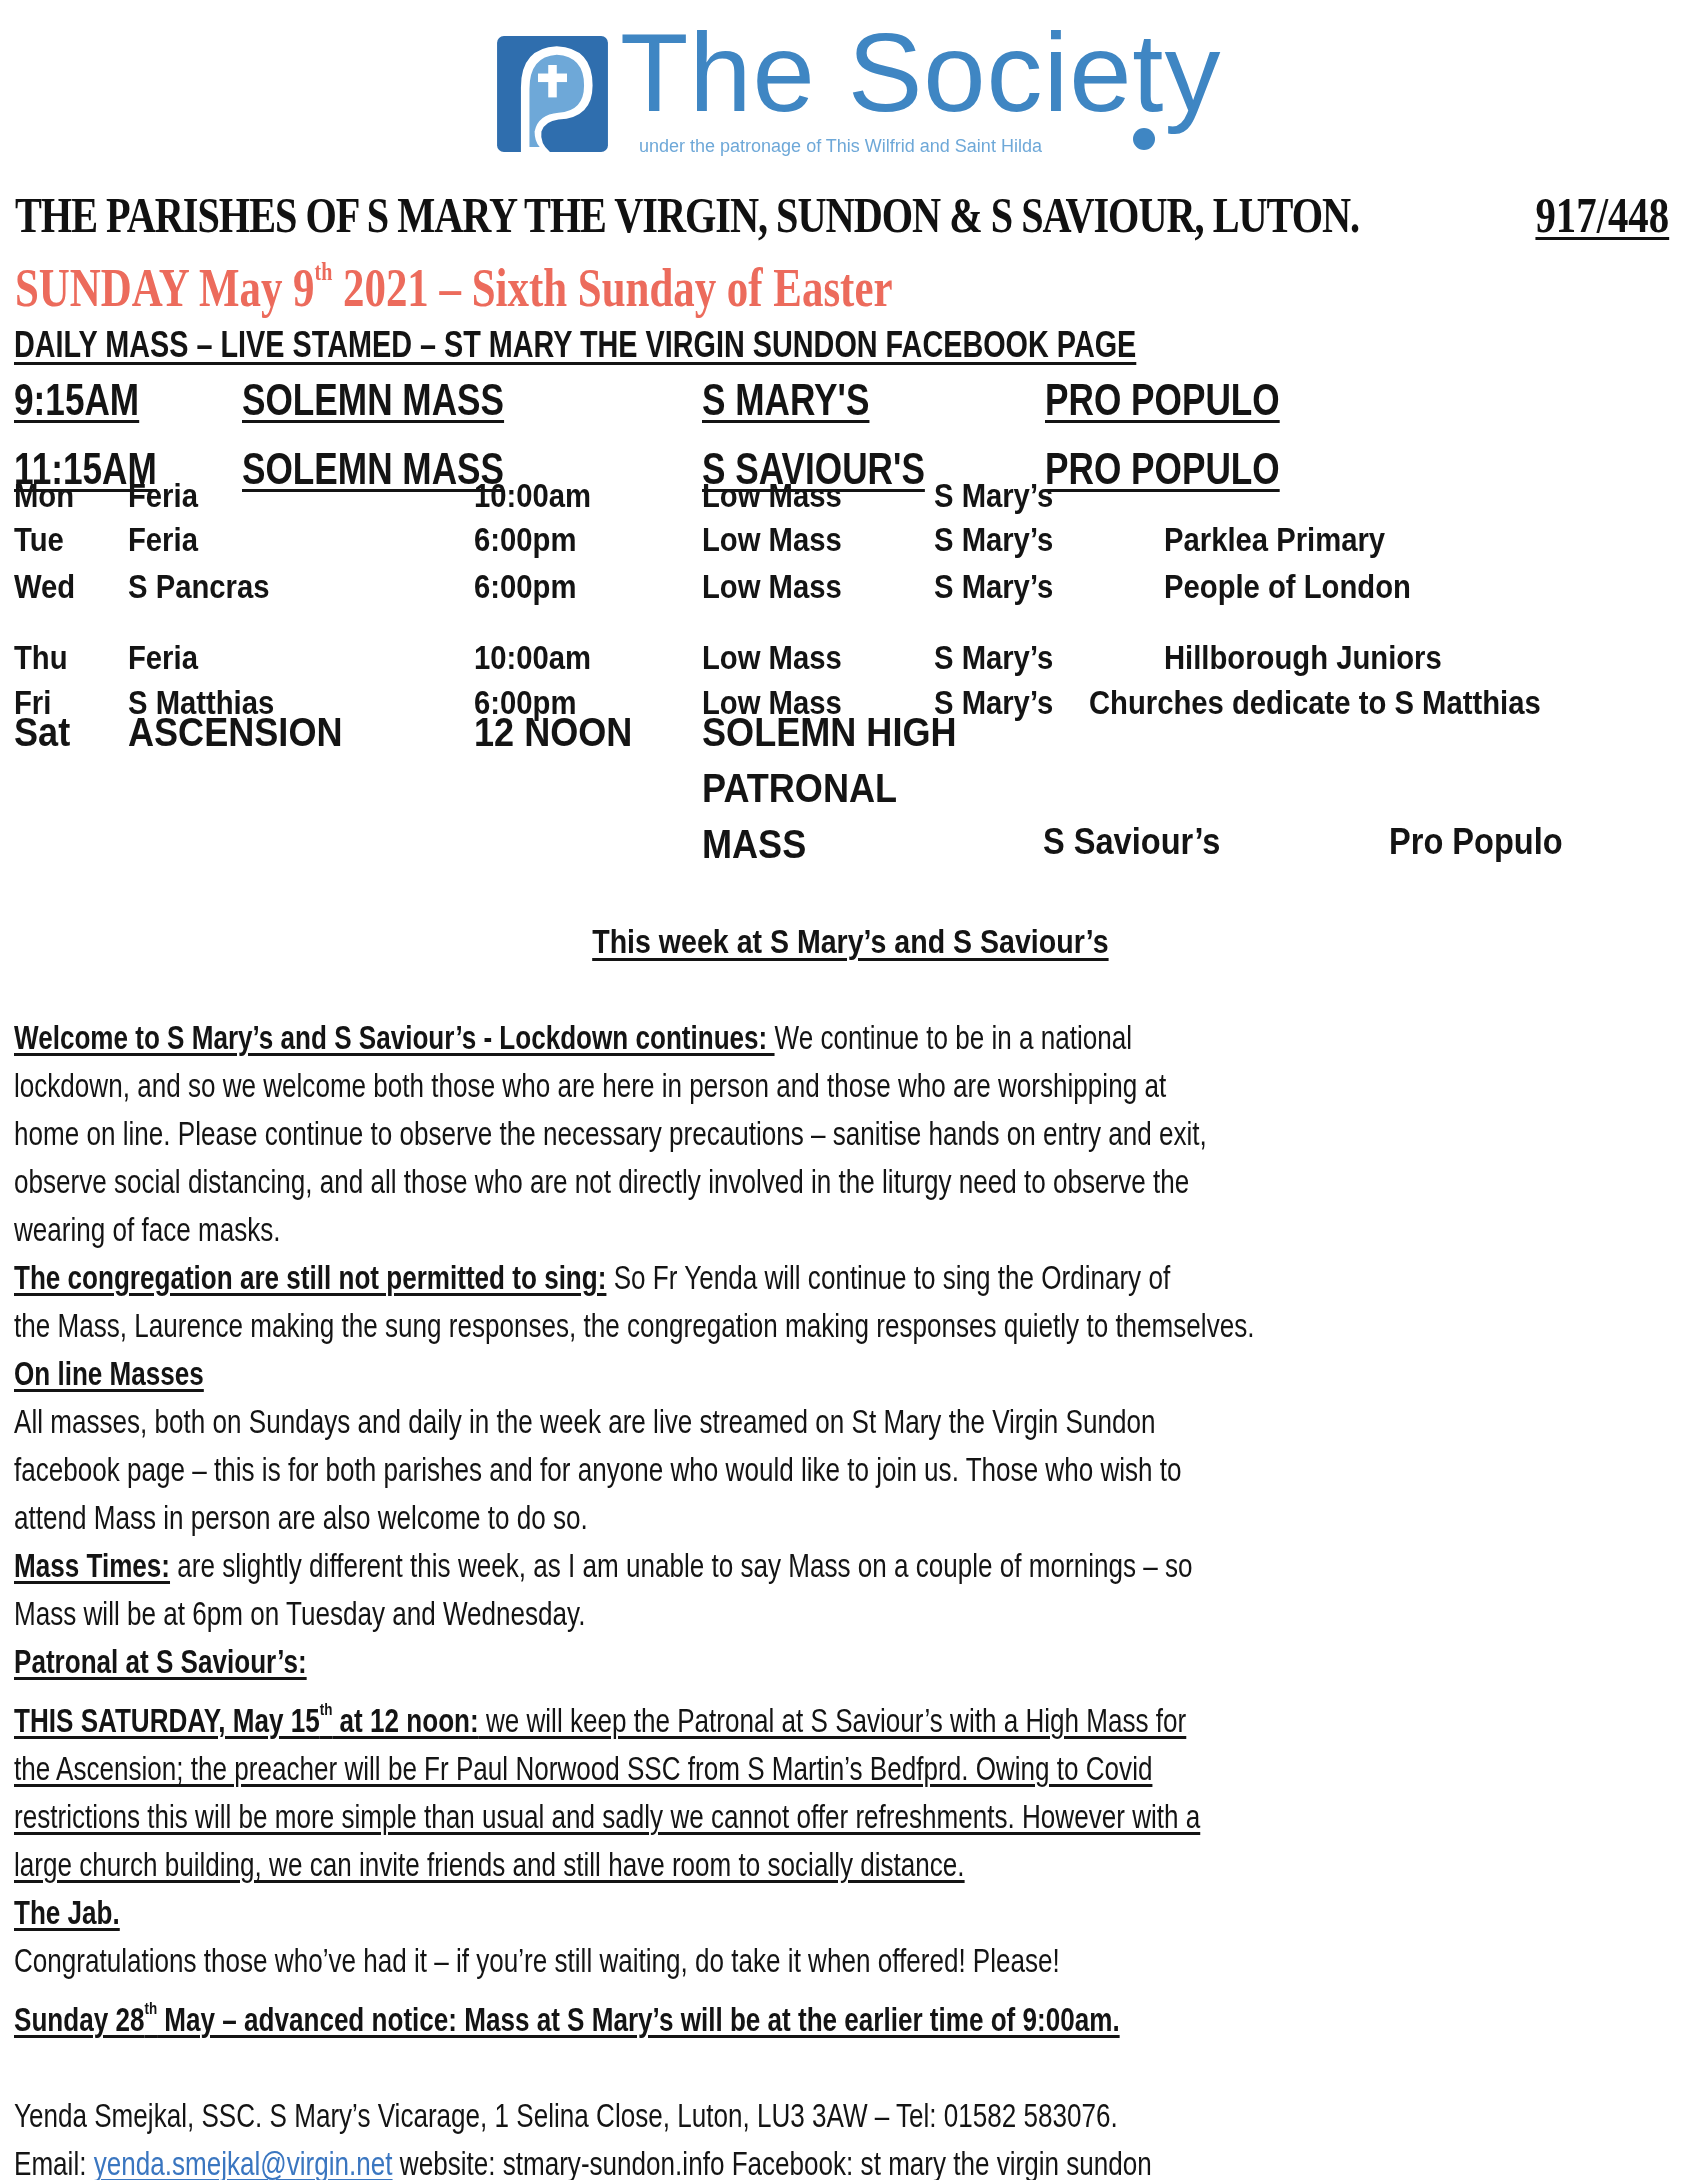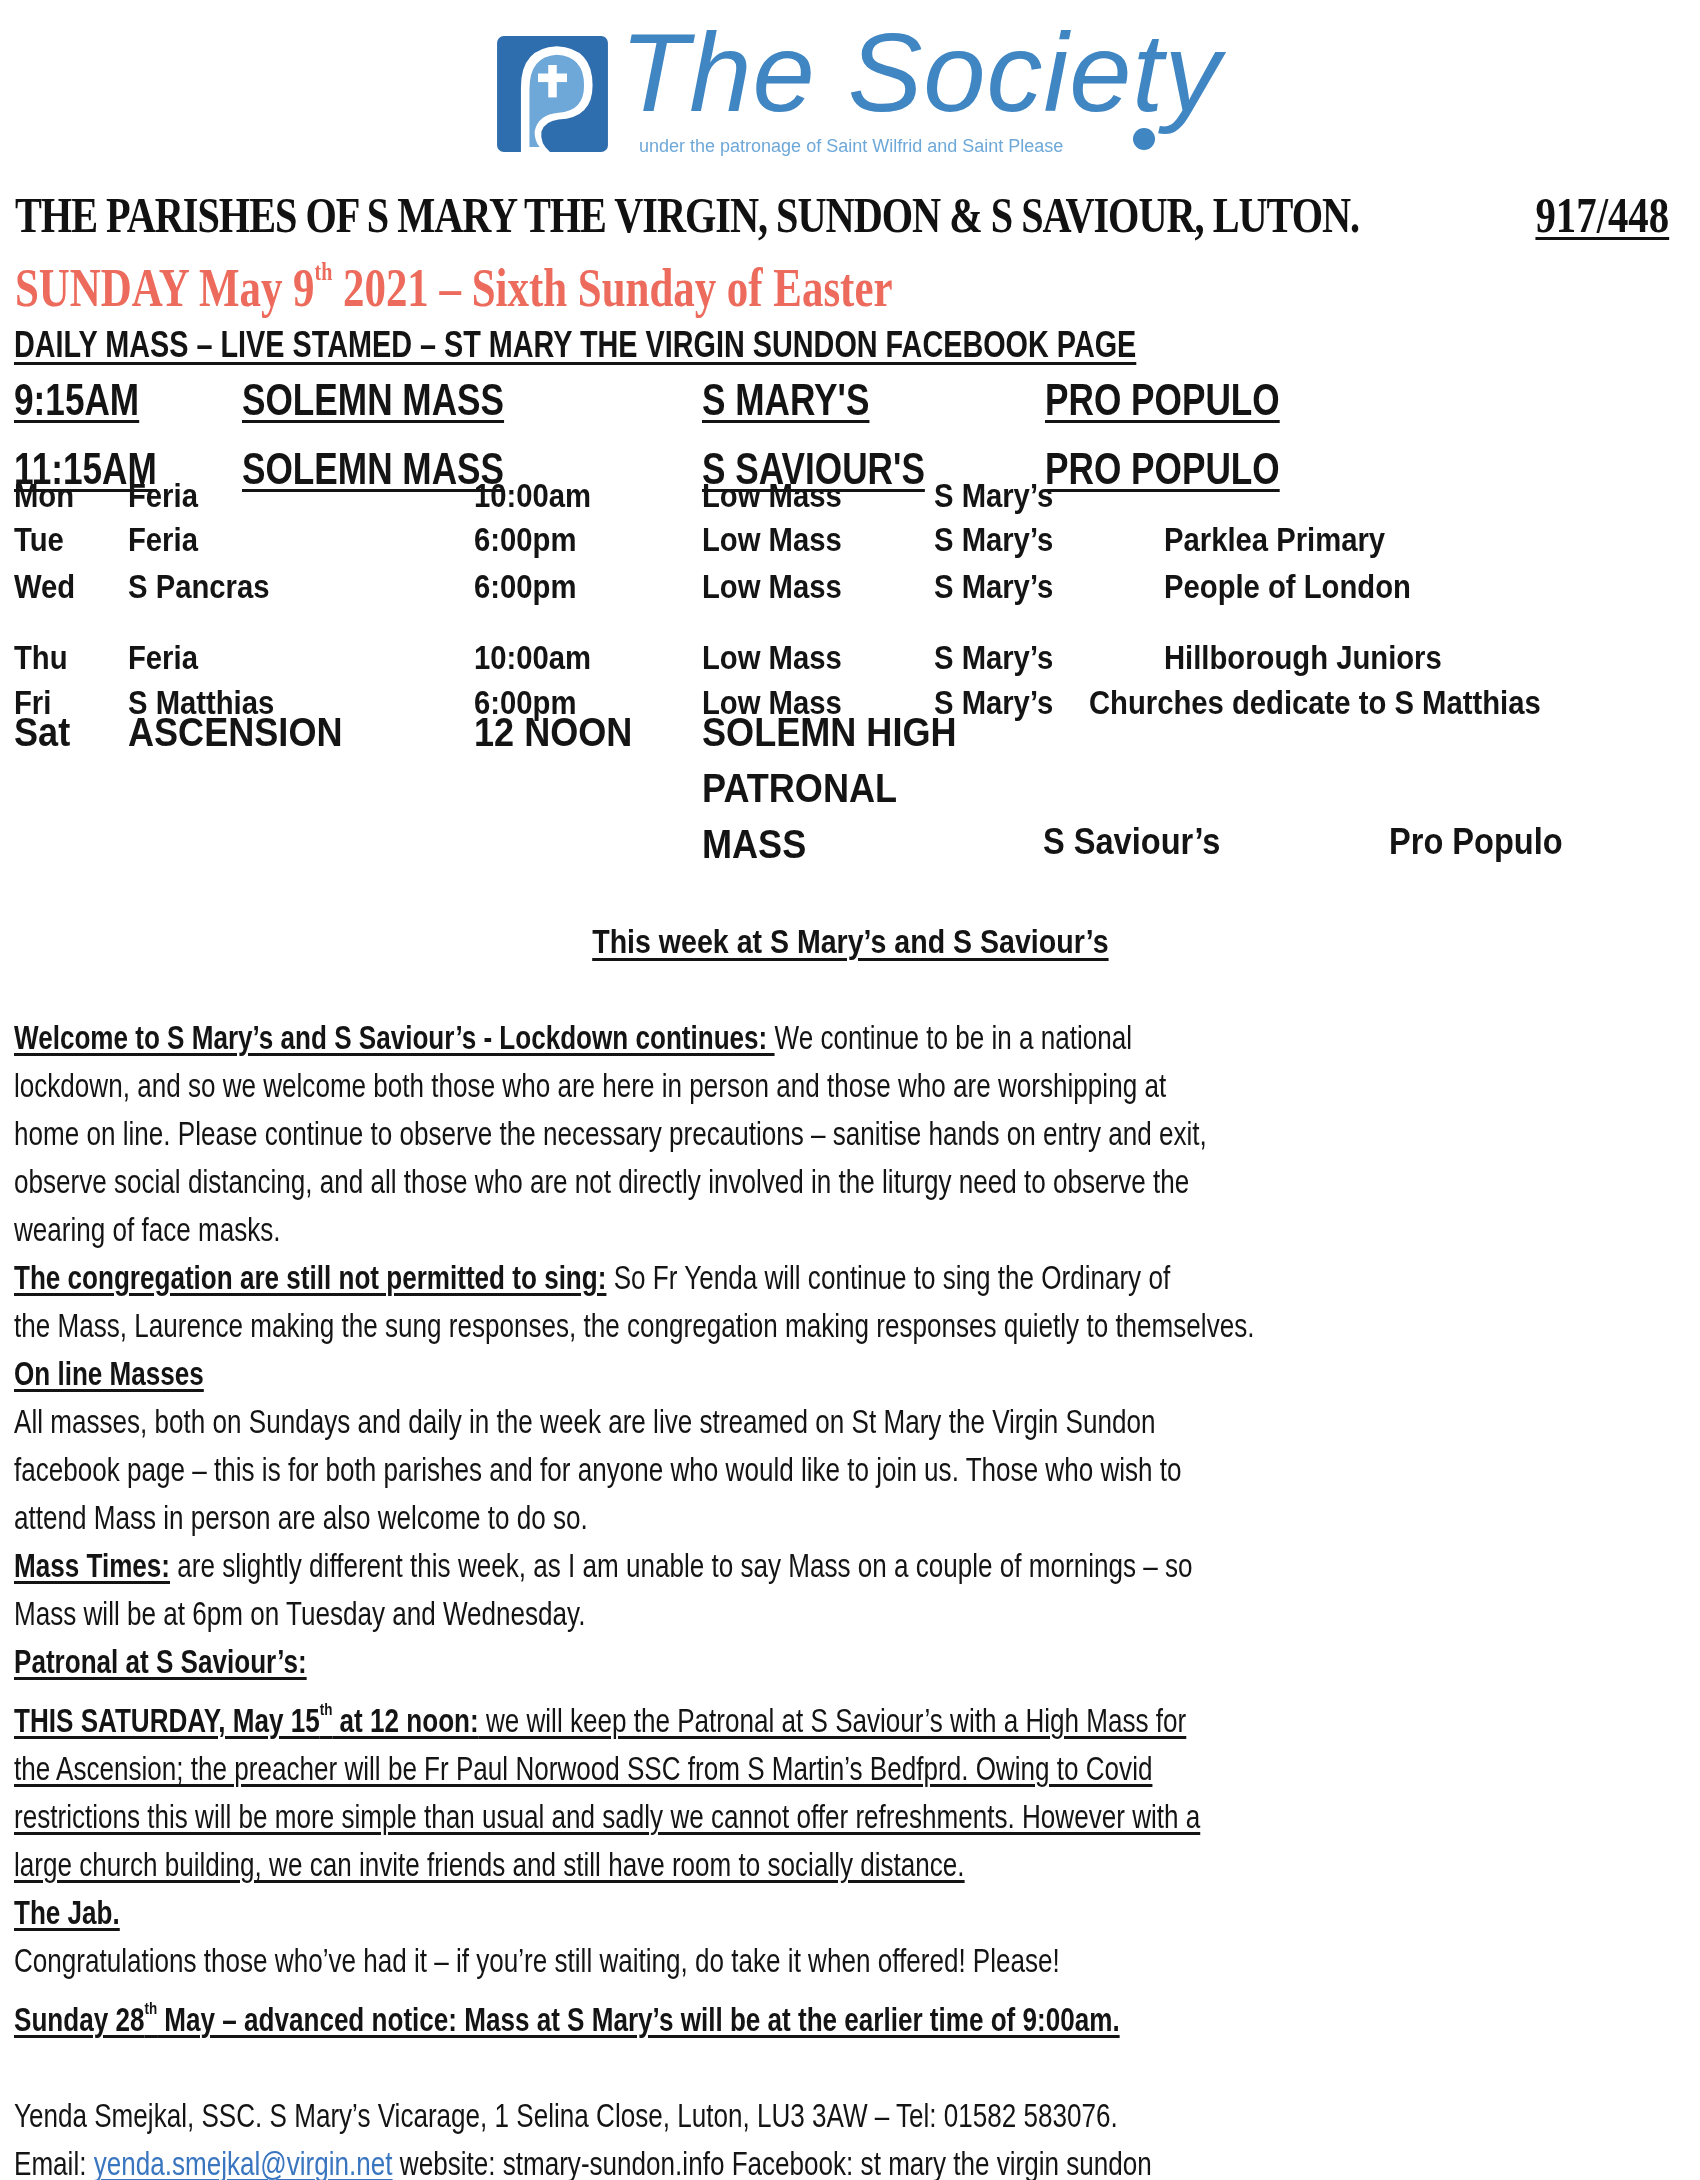--- a/index.html
+++ b/index.html
@@ -1,21 +1,21 @@
 <!DOCTYPE html>
 <html style="font-size:13.6px"><head>
 <meta charset="utf-8">
 <style>
   html, body { margin: 0; padding: 0; background: #ffffff; }
   body { width: 1700px; height: 2181px; position: relative; overflow: hidden; color: #141414; font-family: "Liberation Sans", sans-serif; }
   .abs { position: absolute; }
 
   
   .logo { left: 497px; top: 36px; width: 111px; height: 116px; }
-  .logo-title { left: 620px; top: 17px; font-family: "Liberation Sans", sans-serif; font-size: 112px; color: #3f86c3; letter-spacing: 0.9px; line-height: 1; font-style: italic; }
+  .logo-title { left: 620px; top: 17px; font-family: "Liberation Sans", sans-serif; font-size: 112px; color: #3f86c3; letter-spacing: 0.9px; line-height: 1; }
   .logo-sub { left: 639px; top: 136px; font-size: 18px; color: #6ea8d8; }
   .logo-tail { left: 1133px; top: 128px; width: 22px; height: 22px; border-radius: 50%; background: #3f86c3; }
 
   
   .parish { left: 15.3px; top: 186px; font-family: "Liberation Serif", serif; font-weight: 900; font-size: 51px; letter-spacing: -1.3px; transform: scaleX(0.79); transform-origin: left top; white-space: nowrap; color: #111; }
   .ref { right: 31px; top: 186px; font-family: "Liberation Serif", serif; font-weight: 900; font-size: 51px; text-decoration: underline; text-decoration-thickness: 3.4px; text-underline-offset: 5.1px; transform: scaleX(0.8); transform-origin: right top; white-space: nowrap; color: #111; }
   .sunday { left: 15.3px; top: 256px; font-family: "Liberation Serif", serif; font-weight: 900; font-size: 55px; color: #ec6b5c; transform: scaleX(0.78); transform-origin: left top; white-space: nowrap; }
   .sunday sup { font-size: 25.6px; vertical-align: 25.6px; }
 
   
@@ -49,21 +49,21 @@
 <div class="abs logo">
   <svg width="111" height="116" viewBox="0 0 130 136">
     <rect x="0" y="0" width="130" height="136" rx="8" fill="#2f6eae"></rect>
     <path d="M28 136 L28 60 Q28 14 70 12 Q112 14 112 58 Q112 96 72 98 Q56 100 52 112 Q50 126 62 136 Z" fill="#ffffff"></path>
     <path d="M38 130 L38 62 Q38 24 70 22 Q102 24 102 58 Q102 88 72 90 Q48 92 44 112 Q44 124 50 130 Z" fill="#6ea8d8"></path>
     <rect x="60" y="34" width="10" height="38" fill="#ffffff"></rect>
     <rect x="48" y="44" width="34" height="10" fill="#ffffff"></rect>
   </svg>
 </div>
 <div class="abs logo-title">The Society</div>
-<div class="abs logo-sub">under the patronage of Saint Wilfrid and Saint Please</div>
+<div class="abs logo-sub">under the patronage of This Wilfrid and Saint Hilda</div>
 <div class="abs logo-tail"></div>
 
 <div class="abs parish">THE PARISHES OF S MARY THE VIRGIN, SUNDON &amp; S SAVIOUR, LUTON.</div>
 <div class="abs ref">917/448</div>
 <div class="abs sunday"><span>SUNDAY May 9</span><sup>th</sup><span> 2021 – Sixth Sunday of Easter</span></div>
 
 <div class="abs cond daily">DAILY MASS – LIVE STAMED – ST MARY THE VIRGIN SUNDON FACEBOOK PAGE</div>
 
 <div class="solemn-row" style="top:375px;">
   <span style="left:0;">9:15AM</span>

